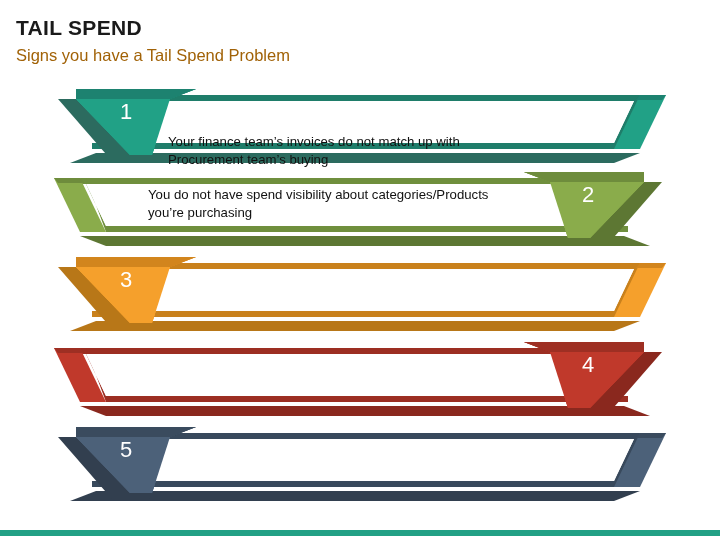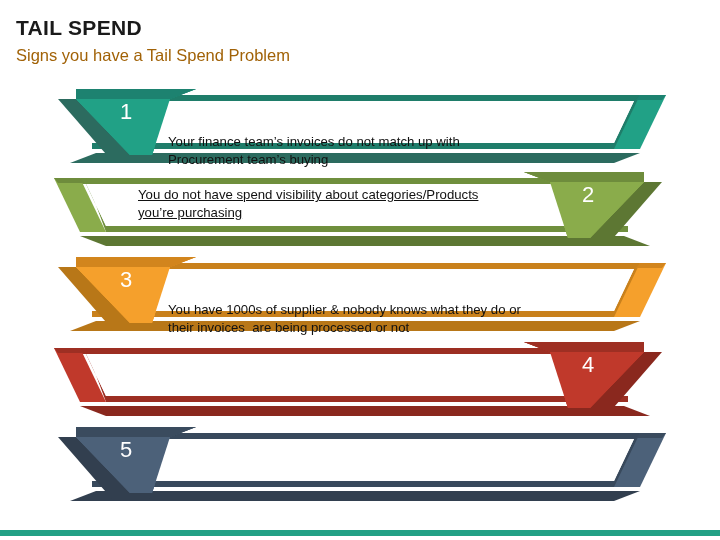--- a/index.html
+++ b/index.html
@@ -69,21 +69,21 @@
     color: #ffffff;
     text-align: center;
     width: 40px;
   }
 
   
   .lcap .banner-text { left: 168px; top: 16px; margin-top: 32px; }
   .lcap .banner-num  { left: 106px; top: 14px; }
 
   
-  .rcap .banner-text { left: 138px; top: 18px; text-decoration: underline; }
+  .rcap .banner-text { left: 148px; top: 18px; }
   .rcap .banner-num  { left: 568px; top: 14px; }
 
   
   .footer-bar {
     position: absolute;
     left: 0;
     top: 530px;
     width: 720px;
     height: 6px;
   }
@@ -154,22 +154,20 @@
           <polygon points="58,14 96,14 150,76 112,76" fill="#b87718"></polygon>
           <polygon points="76,4 196,4 170,14 152,70 130,70 76,14" fill="#f5a02c"></polygon>
           <polygon points="76,4 196,4 170,14 76,14" fill="#d2851d"></polygon>
           <polygon points="76,14 130,70 152,70 170,14" fill="#f5a02c"></polygon>
           <polygon points="152,16 634,16 614,58 132,58" fill="#ffffff"></polygon>
           <polygon points="76,14 130,70 152,70 170,14" fill="#f5a02c"></polygon>
           <polygon points="76,4 196,4 170,14 76,14" fill="#d2851d"></polygon>
         </g>
     </svg>
     <div class="banner-num">3</div>
-    <div class="banner-text">You have 1000s of supplier &amp; nobody knows what they do or
-their invoices  are being processed or not</div>
   </div>
 
   <div class="banner rcap" id="banner-3" style="top:338px;">
     <svg width="720" height="80" viewBox="0 0 720 80">
       <g id="shape-3">
           <polygon points="80,68 624,68 650,78 106,78" fill="#8a281e"></polygon>
           <polygon points="80,10 602,10 602,16 80,16" fill="#9c2e22"></polygon>
           <polygon points="106,58 628,58 628,64 106,64" fill="#9c2e22"></polygon>
           <polygon points="80,10 86,10 106,64 106,58 86,16 80,16" fill="#9c2e22"></polygon>
           <polygon points="80,10 54,10 80,64 106,64" fill="#c0392b"></polygon>

